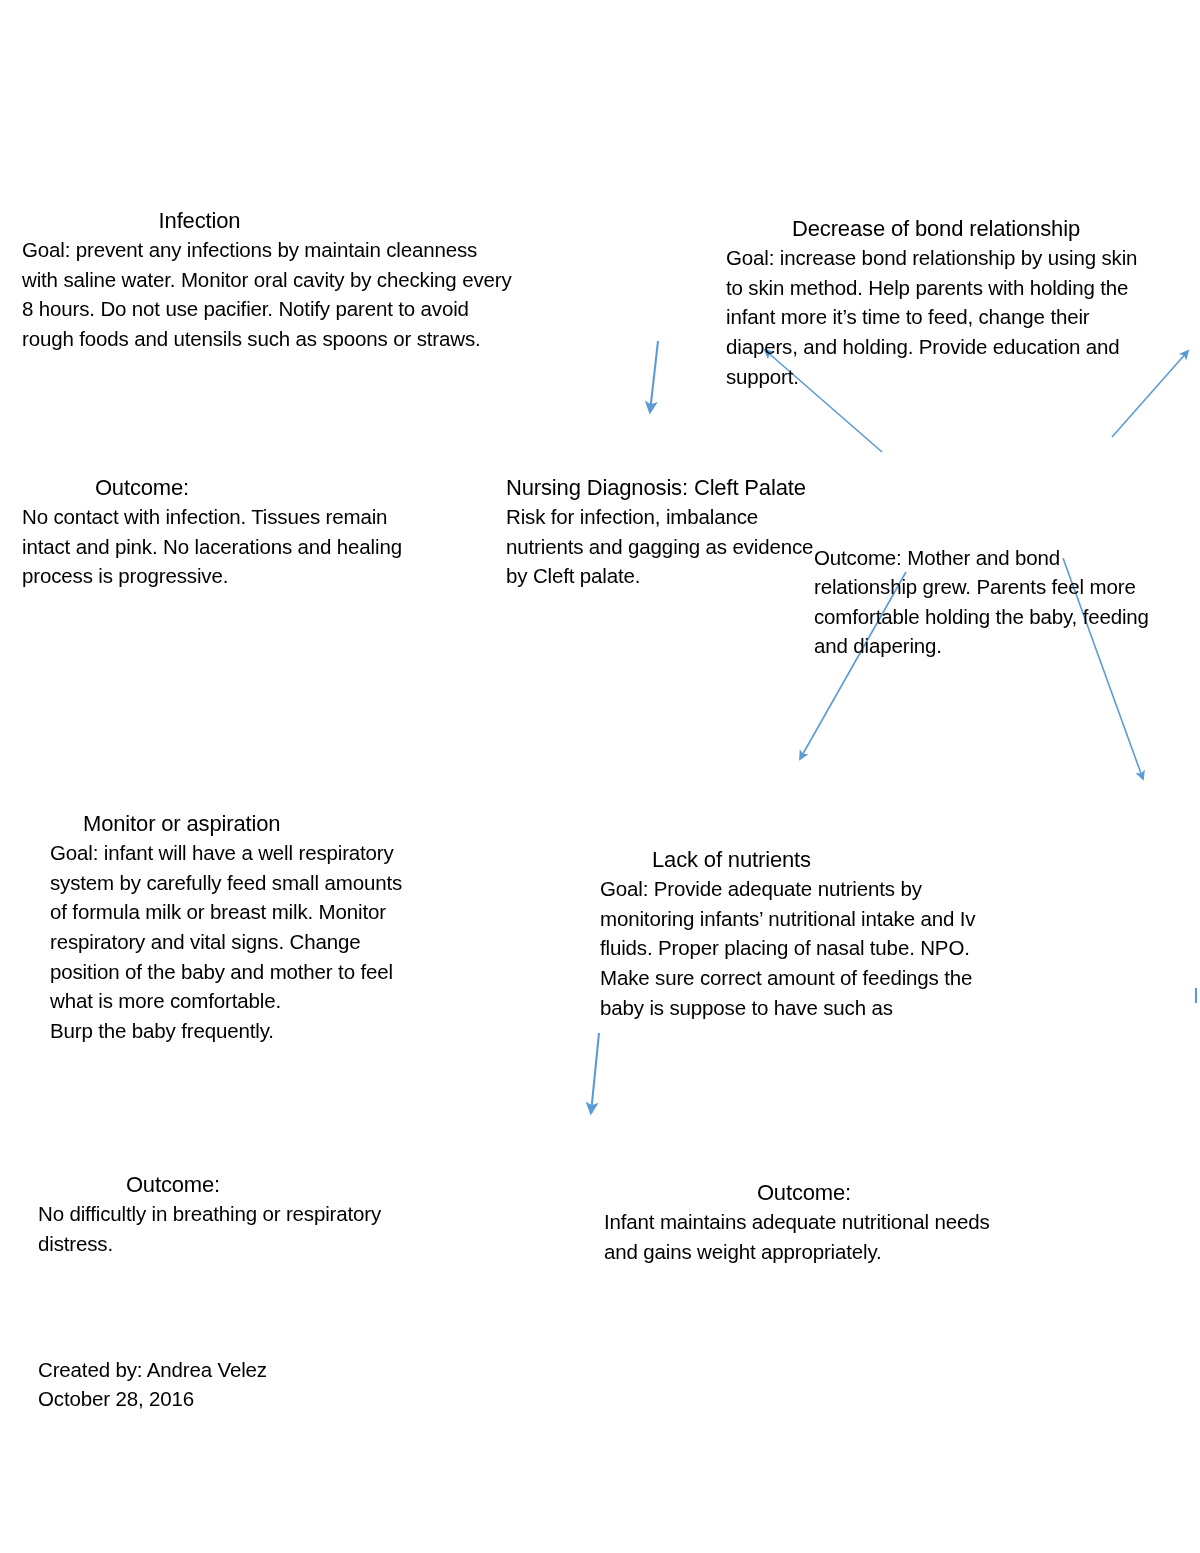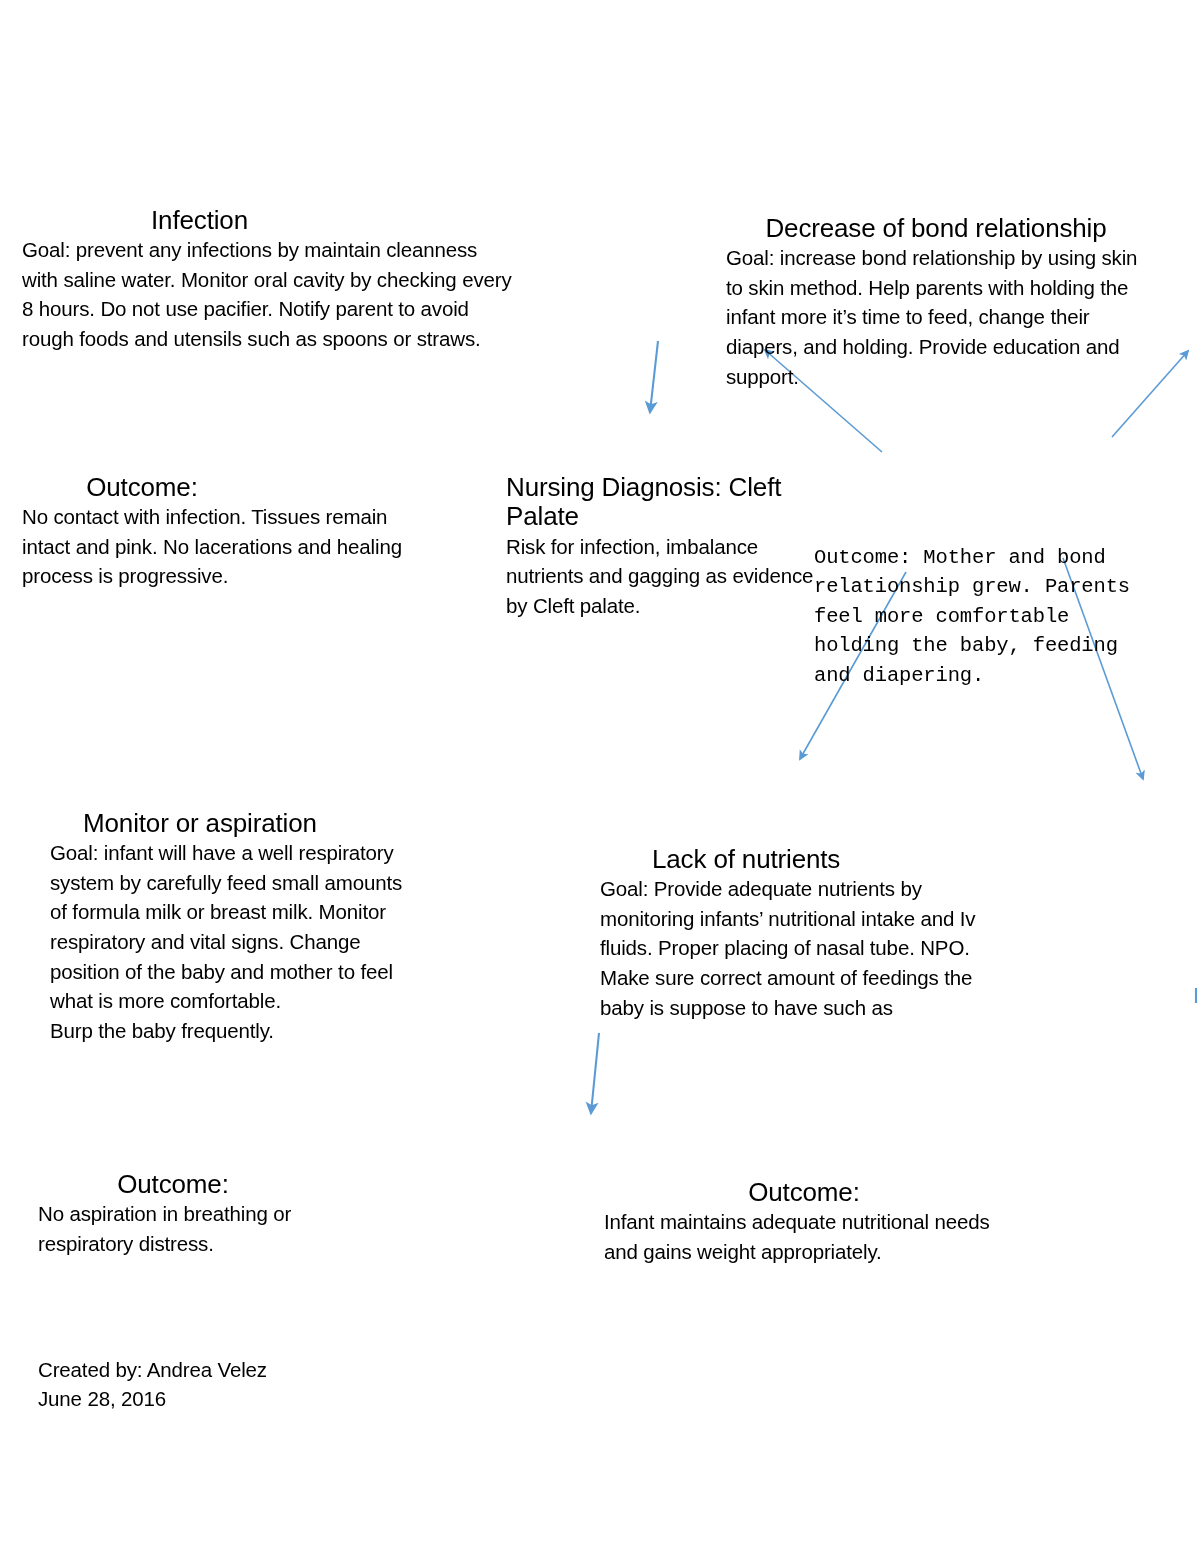--- a/index.html
+++ b/index.html
@@ -19,37 +19,37 @@
   .block {
     position: absolute;
     font-size: 20.5px;
     line-height: 29.6px;
     color: #000000;
     letter-spacing: -0.15px;
     white-space: pre-line;
   }
   .block .heading {
     display: block;
-    font-size: 26px;
+    font-size: 22px;
     line-height: 29.6px;
   }
 
   
   #blk-infection      { left: 22px;  top: 176px; width: 490px; }
   #blk-infection .heading { text-align: center; padding-right: 135px; }
 
   #blk-bond           { left: 726px; top: 176px; width: 420px; }
   #blk-bond .heading  { text-align: center; margin-top: 8px; }
 
   #blk-outcome-infection { left: 22px; top: 443px; width: 400px; }
   #blk-outcome-infection .heading { text-align: center; padding-right: 160px; }
 
   #blk-diagnosis      { left: 463px; top: 443px; width: 310px; margin-left: 43px; }
 
-  #blk-outcome-bond   { left: 814px; top: 513px; width: 350px; font-family: Liberation Mono, monospace; }
+  #blk-outcome-bond   { left: 814px; top: 513px; width: 350px; }
 
   #blk-gagging        { left: 50px;  top: 779px; width: 370px; }
   #blk-gagging .heading { padding-left: 33px; }
 
   #blk-nutrients      { left: 600px; top: 815px; width: 395px; height: 210px; overflow: hidden; }
   #blk-nutrients .heading { padding-left: 52px; }
 
   #blk-outcome-gagging { left: 38px; top: 1140px; width: 350px; }
   #blk-outcome-gagging .heading { text-align: center; padding-right: 80px; }
 
@@ -116,25 +116,25 @@
   <div class="block" id="blk-gagging">
     <span class="heading">Monitor or aspiration</span><span>Goal: infant will have a well respiratory system by carefully feed small amounts of formula milk or breast milk. Monitor respiratory and vital signs. Change position of the baby and mother to feel what is more comfortable.
 Burp the baby frequently.</span>
   </div>
 
   <div class="block" id="blk-nutrients">
     <span class="heading">Lack of nutrients</span><span>Goal: Provide adequate nutrients by monitoring infants’ nutritional intake and Iv fluids. Proper placing of nasal tube. NPO. Make sure correct amount of feedings the baby is suppose to have such as continuously or noncontinuously.</span>
   </div>
 
   <div class="block" id="blk-outcome-gagging">
-    <span class="heading">Outcome:</span><span>No aspiration in breathing or respiratory distress.</span>
+    <span class="heading">Outcome:</span><span>No difficultly in breathing or respiratory distress.</span>
   </div>
 
   <div class="block" id="blk-outcome-nutrients">
     <span class="heading">Outcome:</span><span>Infant maintains adequate nutritional needs and gains weight appropriately.</span>
   </div>
 
   <div class="block" id="blk-credit">
     <span>Created by: Andrea Velez
-June 28, 2016</span>
+October 28, 2016</span>
   </div>
 
 </div>
 
 </body></html>

